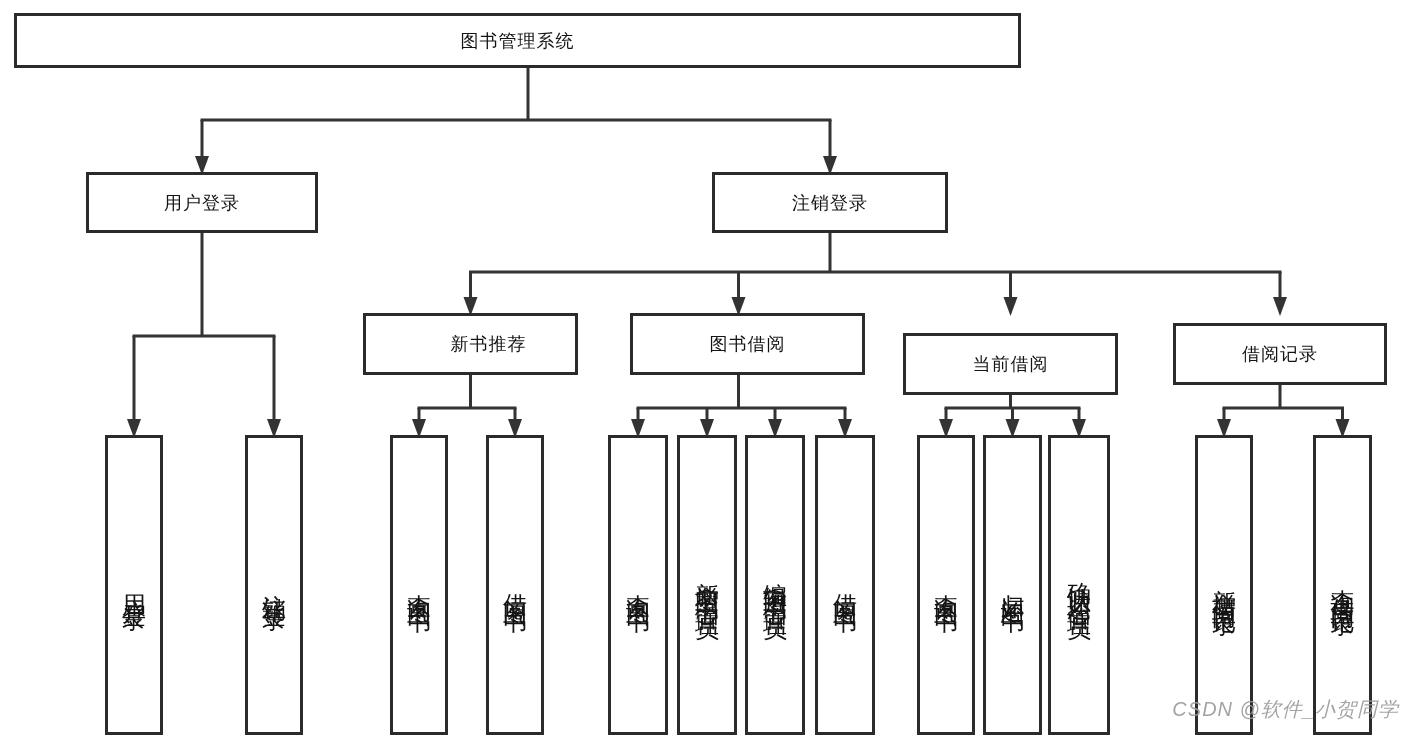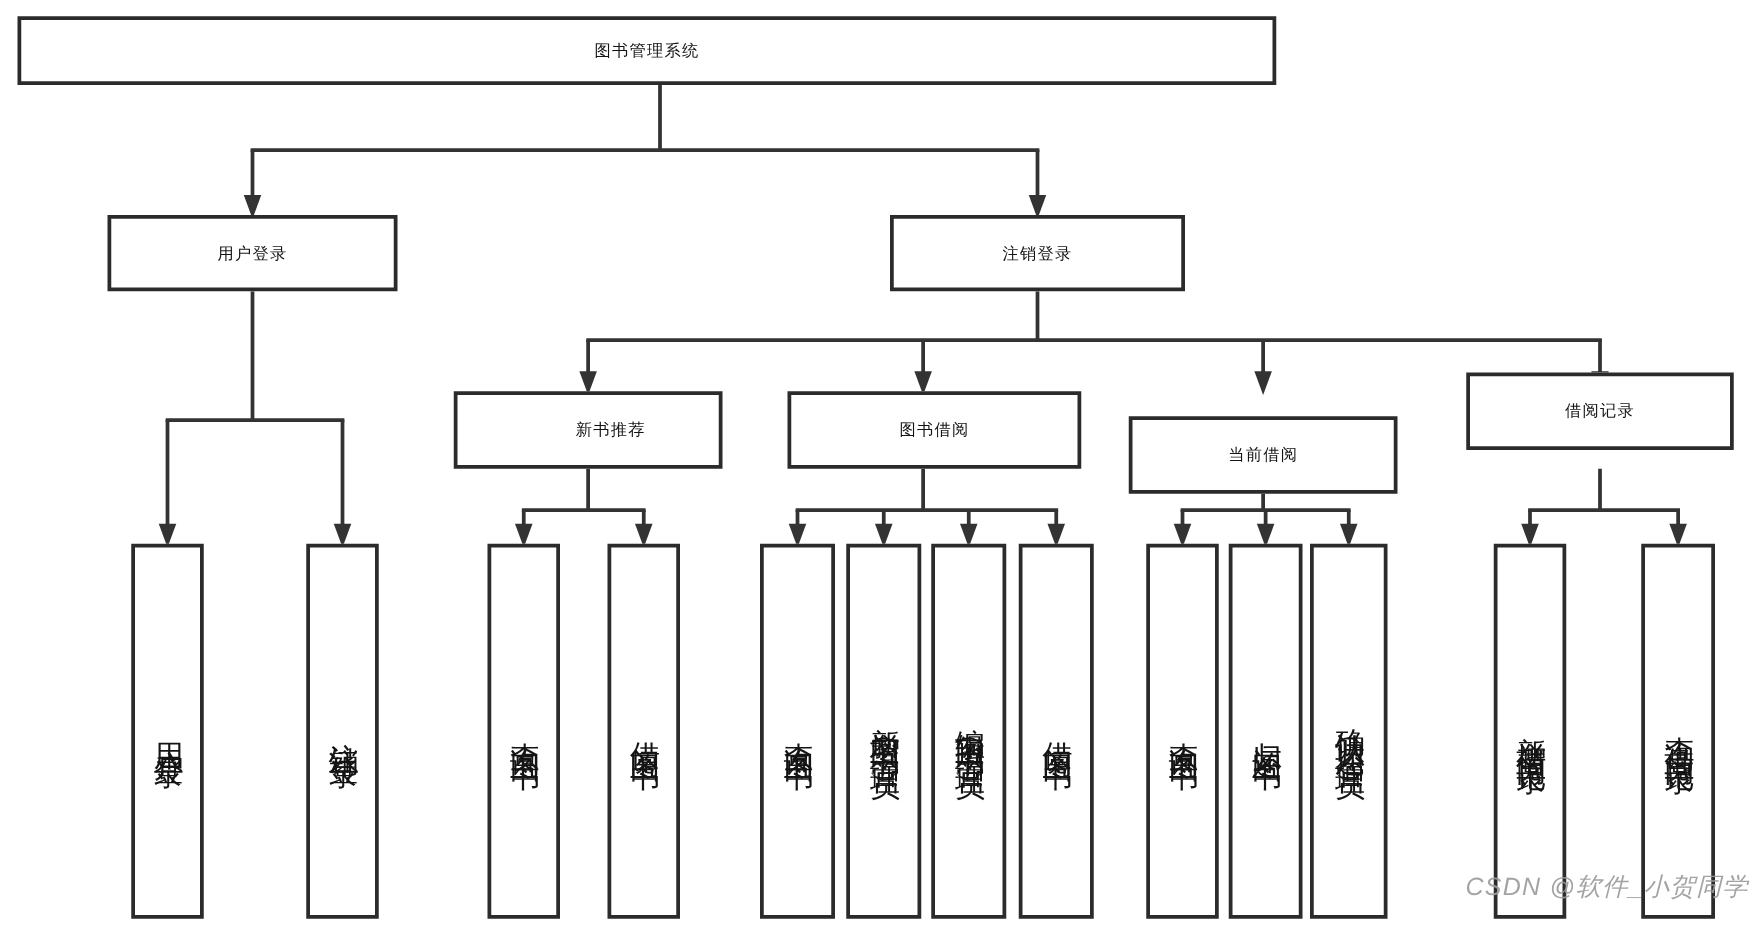--- a/index.html
+++ b/index.html
@@ -16,21 +16,21 @@
   .node{
     position:absolute;
     box-sizing:border-box;
     border:3px solid var(--border,#2b2b2b);
     background:#fff;
     display:flex;align-items:center;justify-content:center;
     color:var(--text,#141414);
     z-index:2;
   }
   .node.horizontal span{
-    font-size:13px;
+    font-size:18px;
     letter-spacing:1px;
     white-space:nowrap;
   }
   .node.vertical span{
     writing-mode:vertical-rl;
     text-orientation:mixed;
     font-size:24px;
     letter-spacing:5px;
     line-height:1;
     white-space:nowrap;
@@ -123,21 +123,21 @@
     </div>
     <div class="node horizontal" style="left: 363px; top: 313px; width: 215px; height: 62px; padding-left: 36px;">
       <span>新书推荐</span>
     </div>
     <div class="node horizontal" style="left: 630px; top: 313px; width: 235px; height: 62px;">
       <span>图书借阅</span>
     </div>
     <div class="node horizontal" style="left: 903px; top: 313px; width: 215px; height: 62px; margin-top: 20px;">
       <span>当前借阅</span>
     </div>
-    <div class="node horizontal" style="left: 1173px; top: 298px; width: 214px; height: 62px;">
+    <div class="node horizontal" style="left: 1173px; top: 323px; width: 214px; height: 62px;">
       <span>借阅记录</span>
     </div>
     <div class="node vertical" style="left: 390px; top: 435px; width: 58px; height: 300px;">
       <span>查询图书</span>
     </div>
     <div class="node vertical" style="left: 486px; top: 435px; width: 58px; height: 300px;">
       <span>借阅图书</span>
     </div>
     <div class="node vertical" style="left: 608px; top: 435px; width: 60px; height: 300px;">
       <span>查询图书</span>

